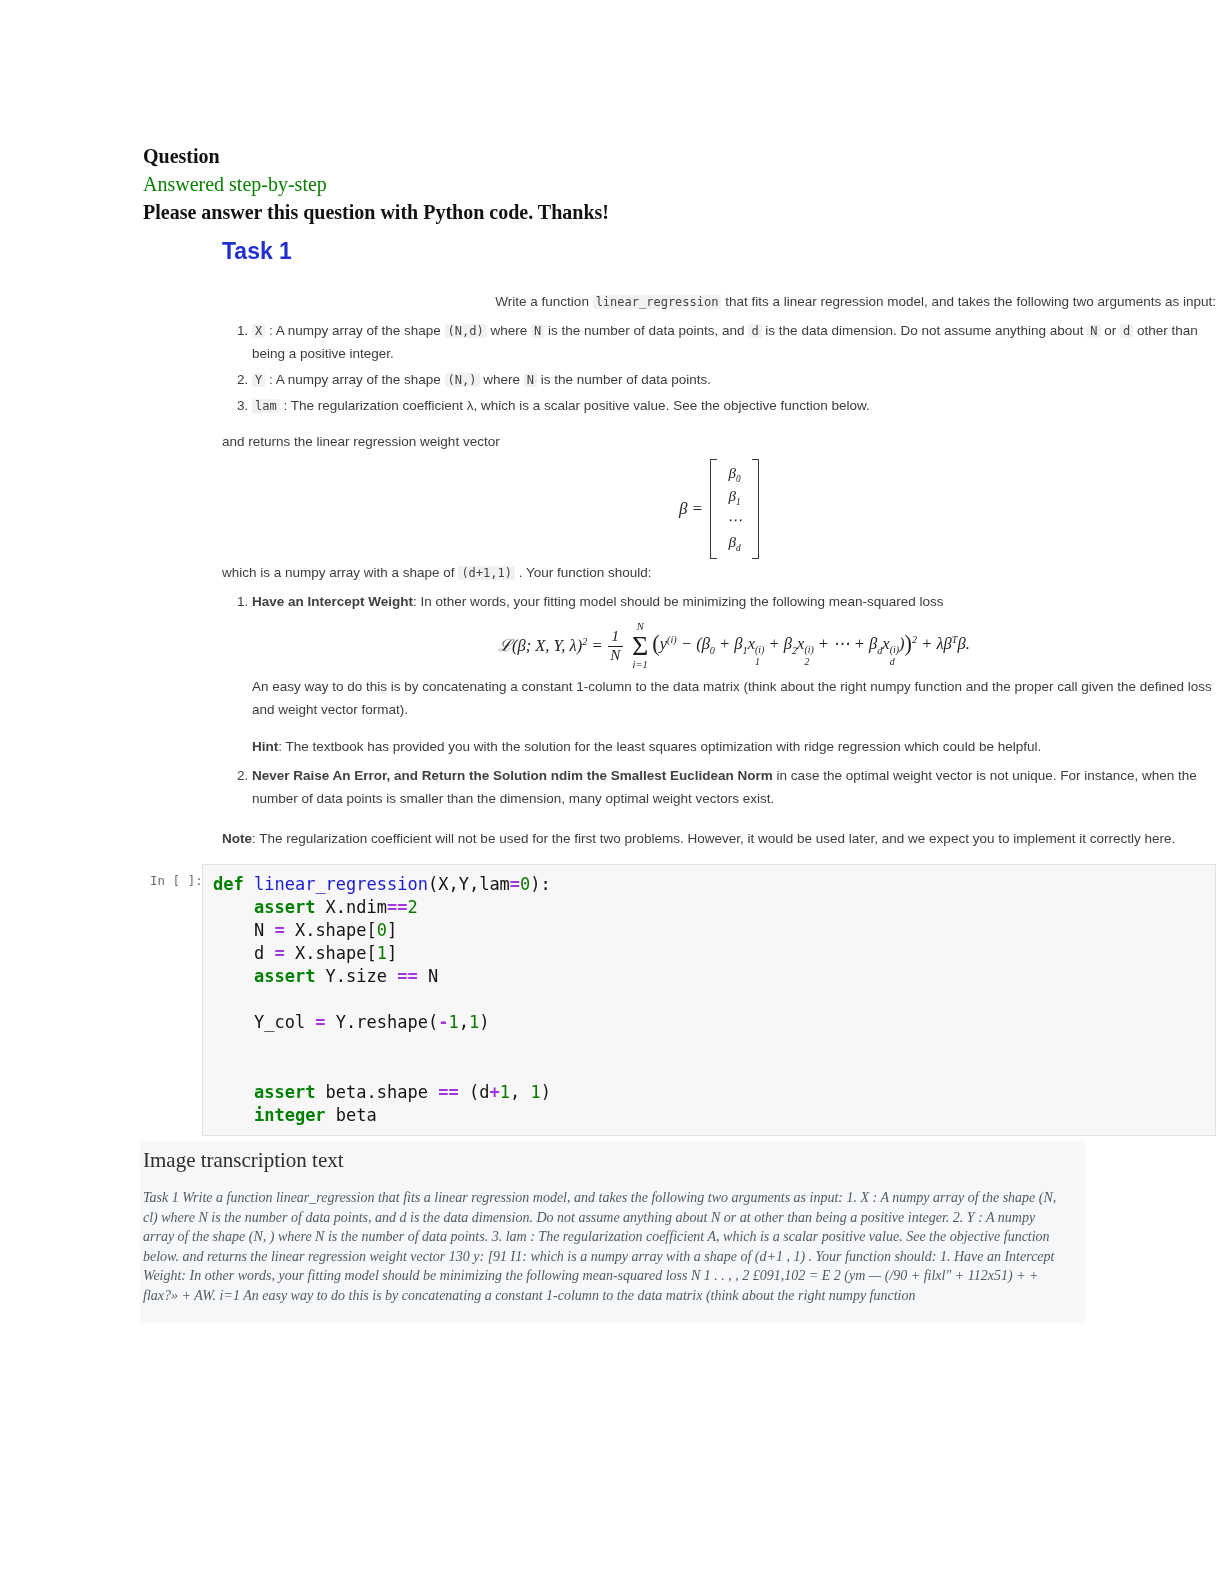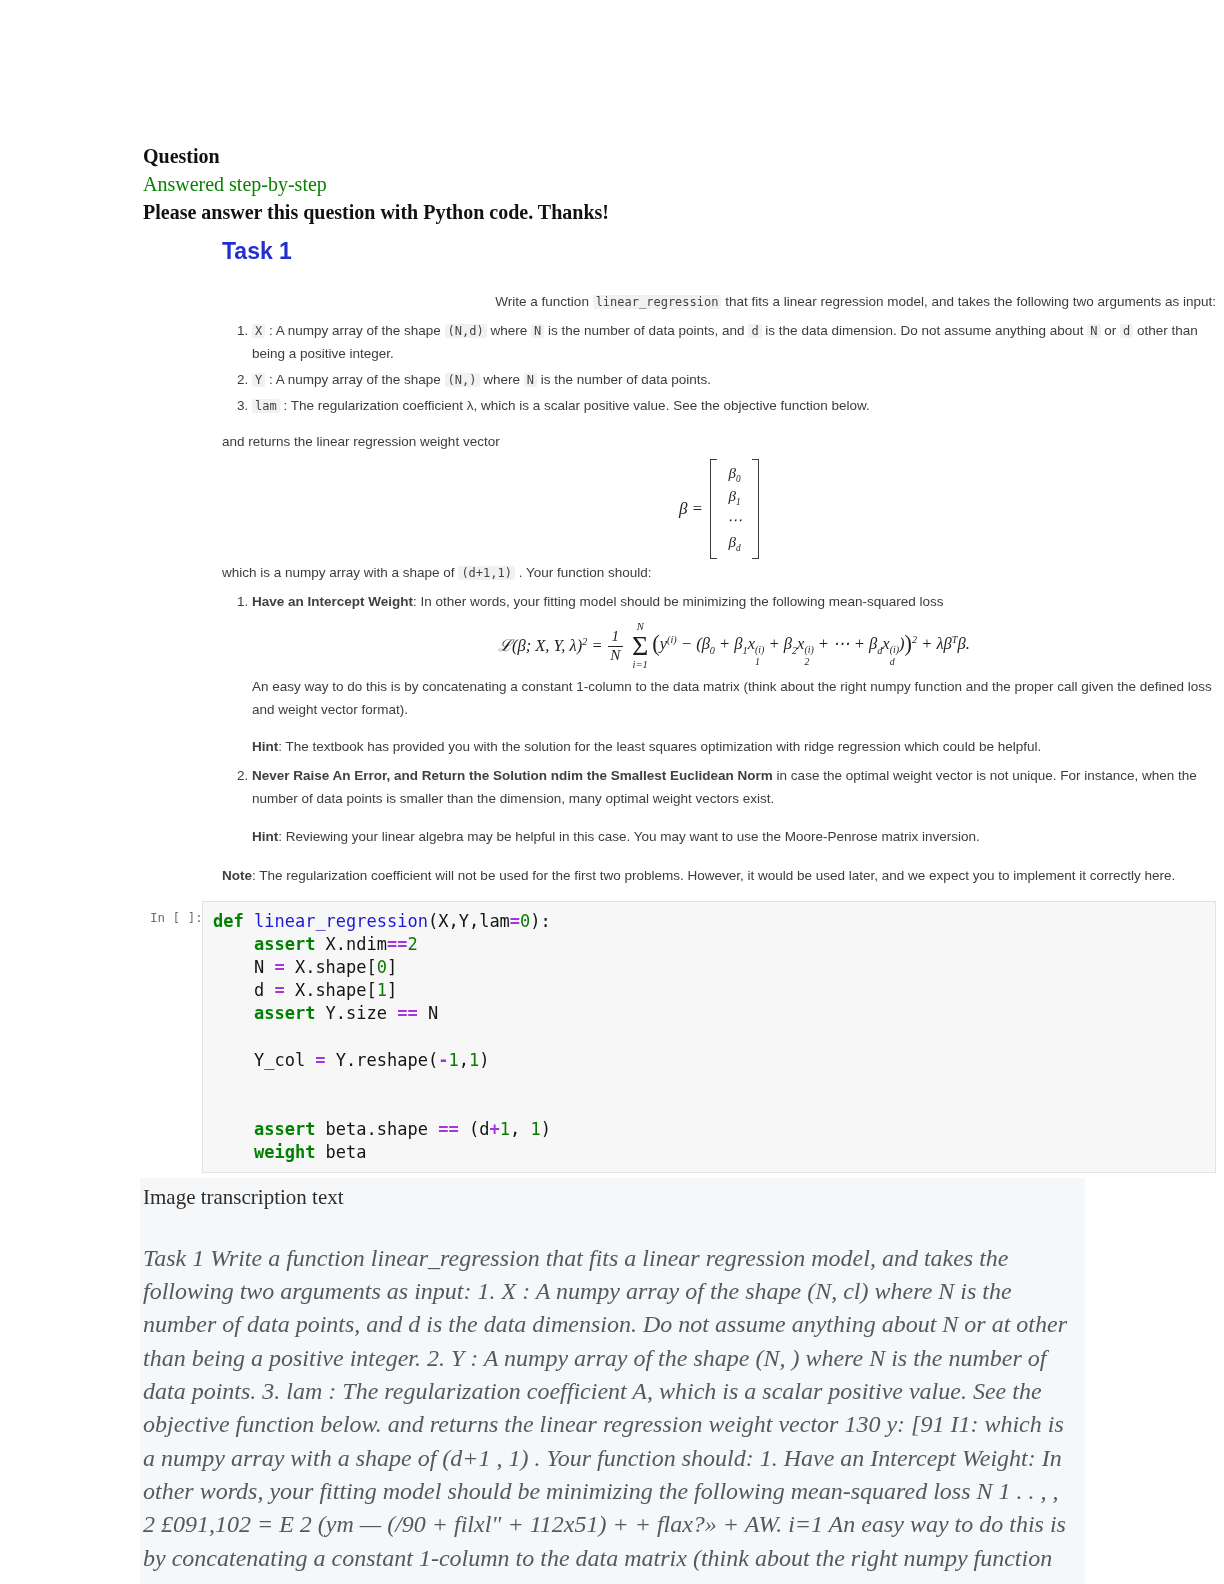--- a/index.html
+++ b/index.html
@@ -87,22 +87,22 @@
   .tok-c{color:#3f8e8e;font-style:italic;}
 
   
   .trans-panel{
     background:var(--panel_bg);width:945px;margin-left:-3px;margin-top:5px;
     padding:6px 10px 18px 3px;
   }
   .trans-head{font-family:"Liberation Serif",serif;font-size:21px;color:#2d2d2d;line-height:1.3;}
   .trans-body{
     font-family:"Liberation Serif",serif;font-style:italic;
-    font-size:24px;line-height:1.39;color:var(--trans_text);
-    margin-top:30px;width:925px;
+    font-size:14px;line-height:1.39;color:var(--trans_text);
+    margin-top:14px;width:925px;
   }
 </style>
 </head>
 <body>
 
 <div class="page">
 
   <div class="q-head">Question</div>
   <div class="q-answered">Answered step-by-step</div>
   <div class="q-prompt">Please answer this question with Python code. Thanks!</div>
@@ -161,41 +161,40 @@
                 <span>(i)</span>
                 <span>d</span>
               </span>)<span class="bigparen">)</span><sup>2</sup> + λβ<sup>T</sup>β.</span>
         </div>
 
         <div class="sub-par">An easy way to do this is by concatenating a constant 1-column to the data matrix (think about the right numpy function and the proper call given the defined loss and weight vector format).</div>
         <div class="sub-par hint"><b>Hint</b>: The textbook has provided you with the solution for the least squares optimization with ridge regression which could be helpful.</div>
       </li>
       <li style="margin-top:6px;">
         <span><b>Never Raise An Error, and Return the Solution ndim the Smallest Euclidean Norm</b> in case the optimal weight vector is not unique. For instance, when the number of data points is smaller than the dimension, many optimal weight vectors exist.</span>
-        <div class="sub-par hint"><b>Hint</b>: Reviewing your linear algebra may be helpful in this case. You may want to use the Moore-Penrose matrix inversion.</div>
       </li>
     </ol>
 
     <div class="note"><b>Note</b>: The regularization coefficient will not be used for the first two problems. However, it would be used later, and we expect you to implement it correctly here.</div>
   </div>
 
   <div class="nb-row">
     <div class="nb-prompt">In [ ]:</div>
     <div class="nb-cell">
         <div class="line"><span class="tok-k">def</span> <span class="tok-f">linear_regression</span>(X,Y,lam<span class="tok-o">=</span><span class="tok-n">0</span>):</div>
         <div class="line">    <span class="tok-k">assert</span> X.ndim<span class="tok-o">==</span><span class="tok-n">2</span></div>
         <div class="line">    N <span class="tok-o">=</span> X.shape[<span class="tok-n">0</span>]</div>
         <div class="line">    d <span class="tok-o">=</span> X.shape[<span class="tok-n">1</span>]</div>
         <div class="line">    <span class="tok-k">assert</span> Y.size <span class="tok-o">==</span> N</div>
         <div class="line"></div>
         <div class="line">    Y_col <span class="tok-o">=</span> Y.reshape(<span class="tok-o">-</span><span class="tok-n">1</span>,<span class="tok-n">1</span>)</div>
         <div class="line"></div>
         <div class="line"></div>
         <div class="line">    <span class="tok-k">assert</span> beta.shape <span class="tok-o">==</span> (d<span class="tok-o">+</span><span class="tok-n">1</span>, <span class="tok-n">1</span>)</div>
-        <div class="line">    <span class="tok-k">weight</span> beta</div>
+        <div class="line">    <span class="tok-k">integer</span> beta</div>
       </div>
   </div>
 
   <div class="trans-panel">
     <div class="trans-head">Image transcription text</div>
     <div class="trans-body">Task 1 Write a function linear_regression that fits a linear regression model, and takes the following two arguments as input: 1. X : A numpy array of the shape (N, cl) where N is the number of data points, and d is the data dimension. Do not assume anything about N or at other than being a positive integer. 2. Y : A numpy array of the shape (N, ) where N is the number of data points. 3. lam : The regularization coefficient A, which is a scalar positive value. See the objective function below. and returns the linear regression weight vector 130 y: [91 I1: which is a numpy array with a shape of (d+1 , 1) . Your function should: 1. Have an Intercept Weight: In other words, your fitting model should be minimizing the following mean-squared loss N 1 . . , , 2 £091,102 = E 2 (ym — (/90 + filxl" + 112x51) + + flax?» + AW. i=1 An easy way to do this is by concatenating a constant 1-column to the data matrix (think about the right numpy function</div>
   </div>
 
 </div>
 

